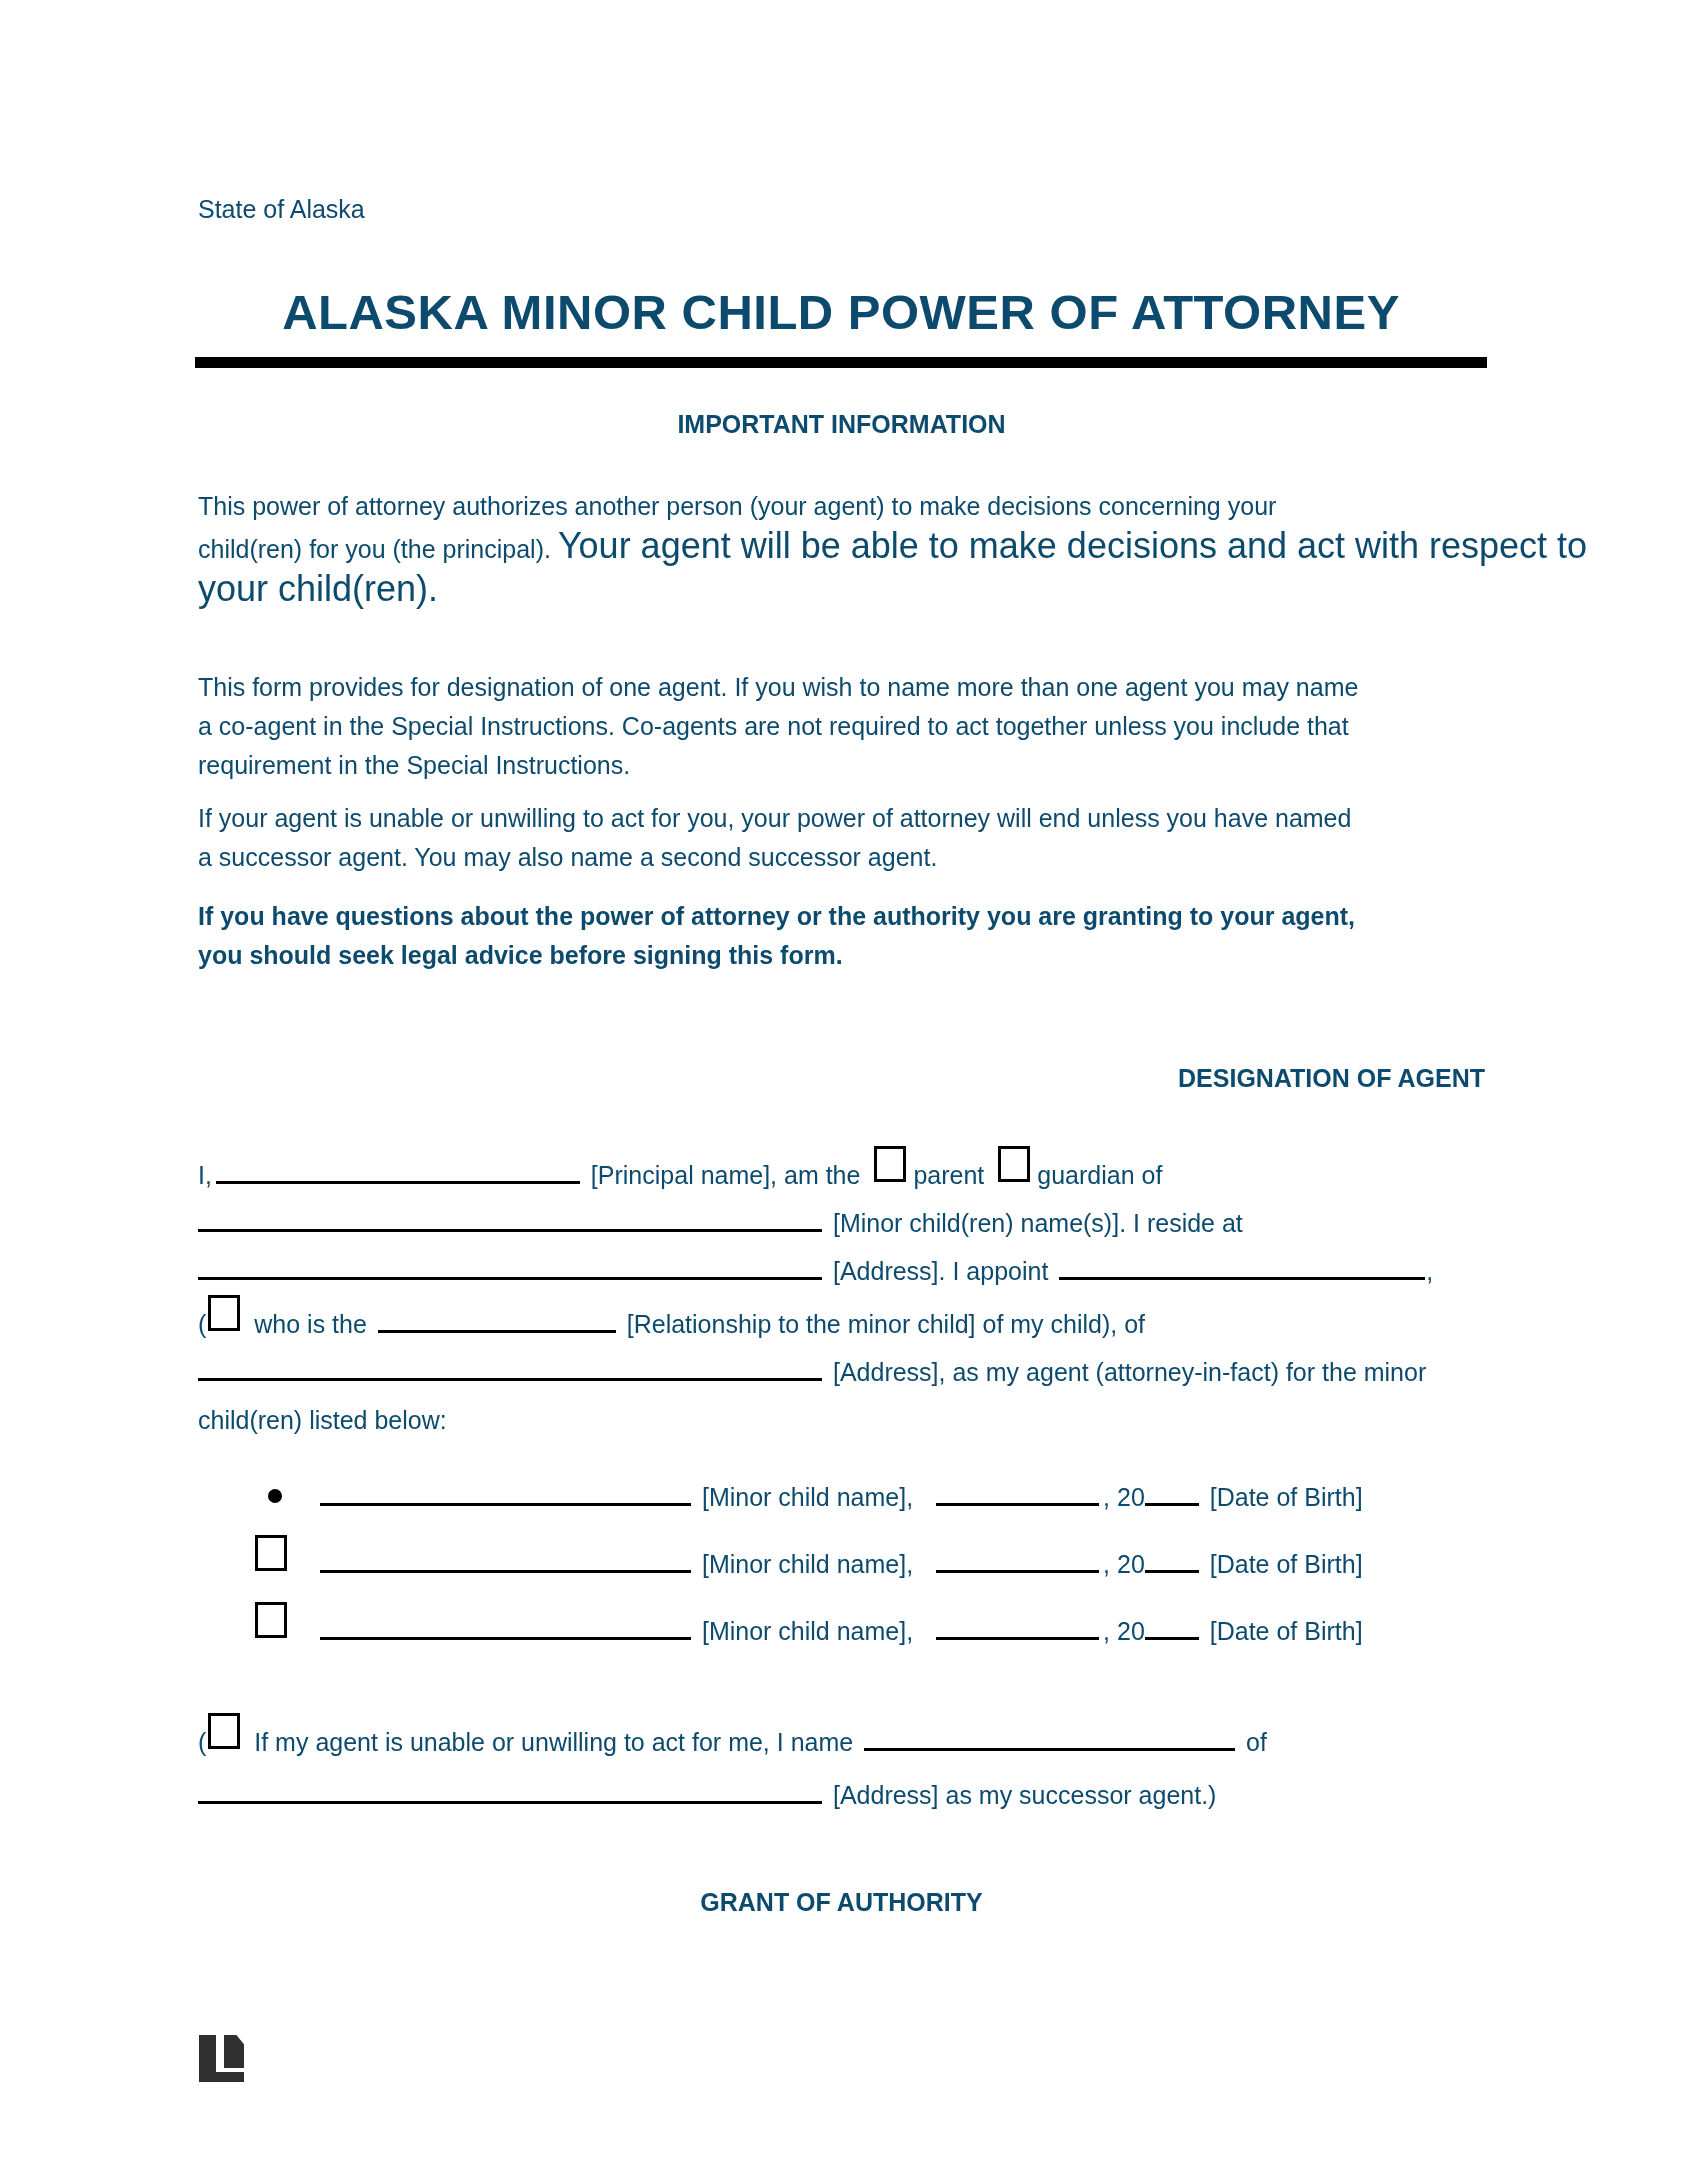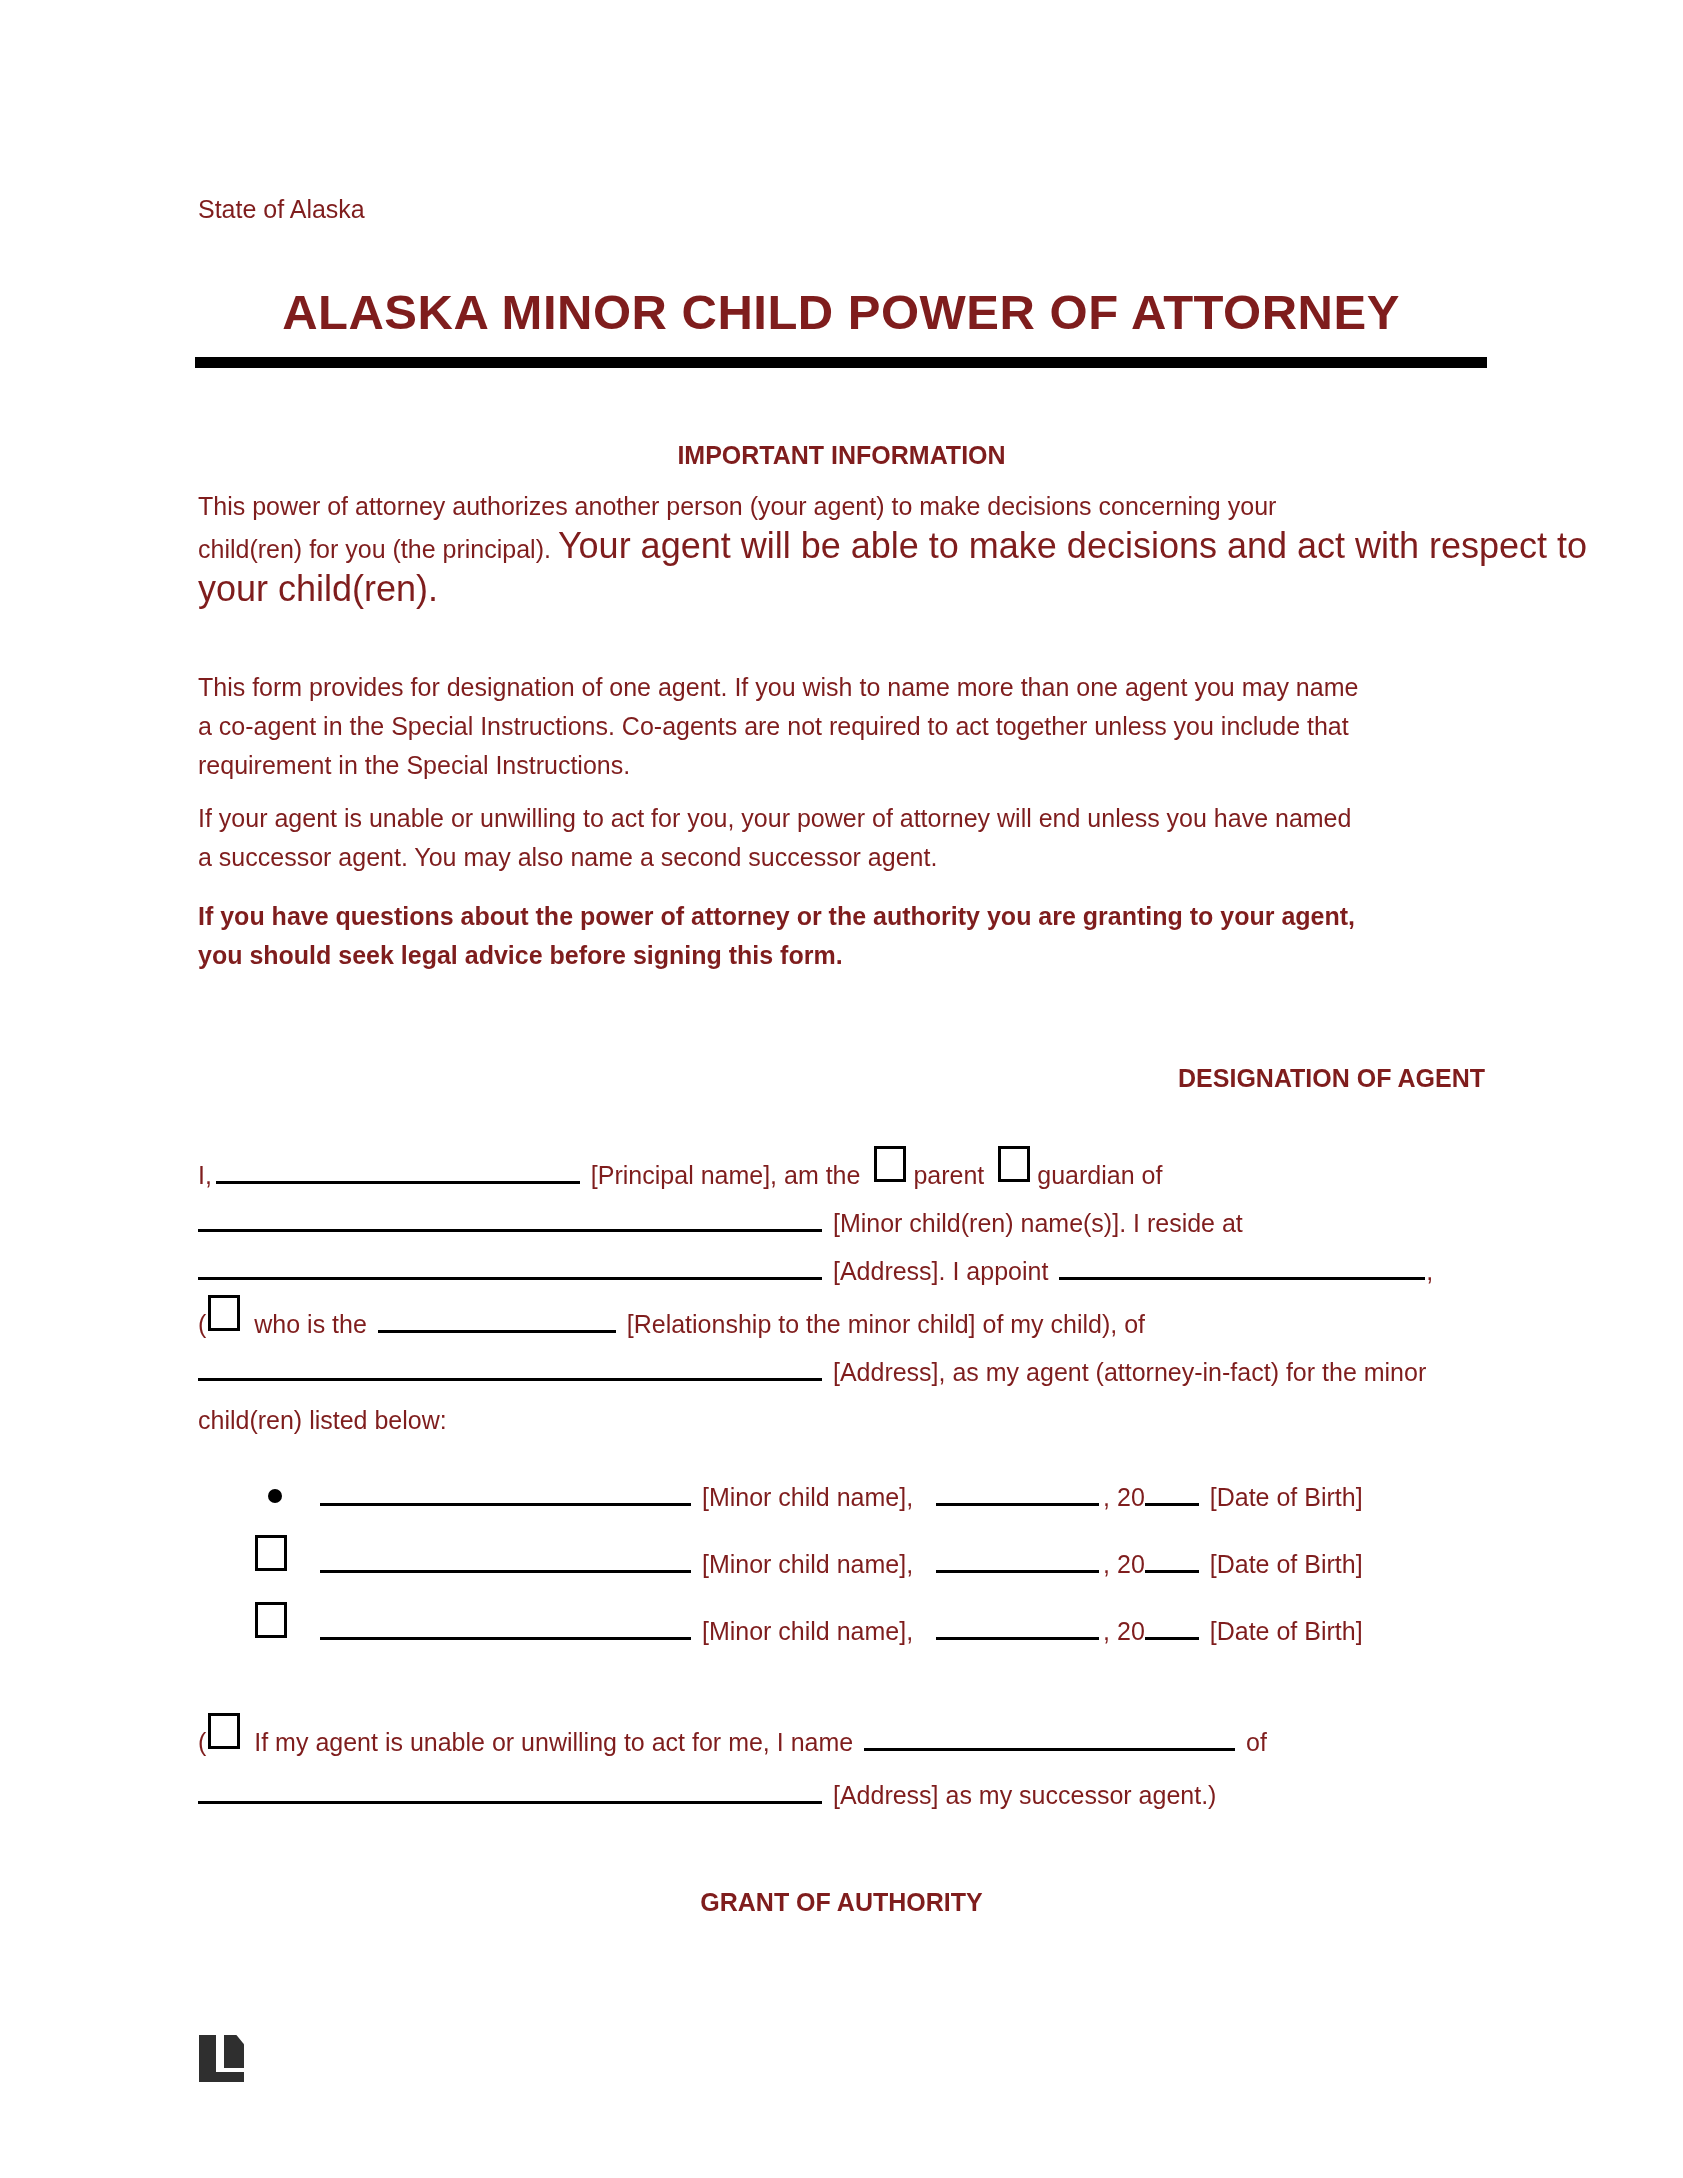--- a/index.html
+++ b/index.html
@@ -1,40 +1,40 @@
 <!DOCTYPE html>
 <html><head>
 <meta charset="utf-8">
 <style>
   html, body { margin: 0; padding: 0; background: #ffffff; }
   .page {
     position: relative;
     width: 1683px;
     height: 2178px;
     background: #ffffff;
-    color: #7f1d1d;
+    color: #0c4a6e;
     font-family: "Liberation Sans", "DejaVu Sans", sans-serif;
     overflow: hidden;
   }
   .abs { position: absolute; left: 198px; width: 1287px; }
   .state-line { top: 193px; font-size: 25px; line-height: 32px; }
   .title-block {
     left: 195px; top: 284px; width: 1292px;
     text-align: center;
     font-size: 49px; font-weight: bold; line-height: 57px;
     letter-spacing: 0.5px;
     padding-bottom: 16px;
     border-bottom: 11px solid #000000;
     white-space: nowrap;
   }
   .heading {
     text-align: center;
     font-size: 25px; font-weight: bold; line-height: 32px;
   }
-  .h-important { top: 439px; }
+  .h-important { top: 408px; }
   .h-designation { top: 1062px; text-align: right; }
   .h-grant { top: 1886px; }
   .para { font-size: 25px; line-height: 39px; }
   .para .line { white-space: nowrap; }
   .p1 { top: 487px; }
   .p1 .big { font-size: 36px; }
   .p2 { top: 668px; }
   .p3 { top: 799px; }
   .p4 { top: 897px; font-weight: bold; }
   .form-para { top: 1146px; font-size: 25px; }

